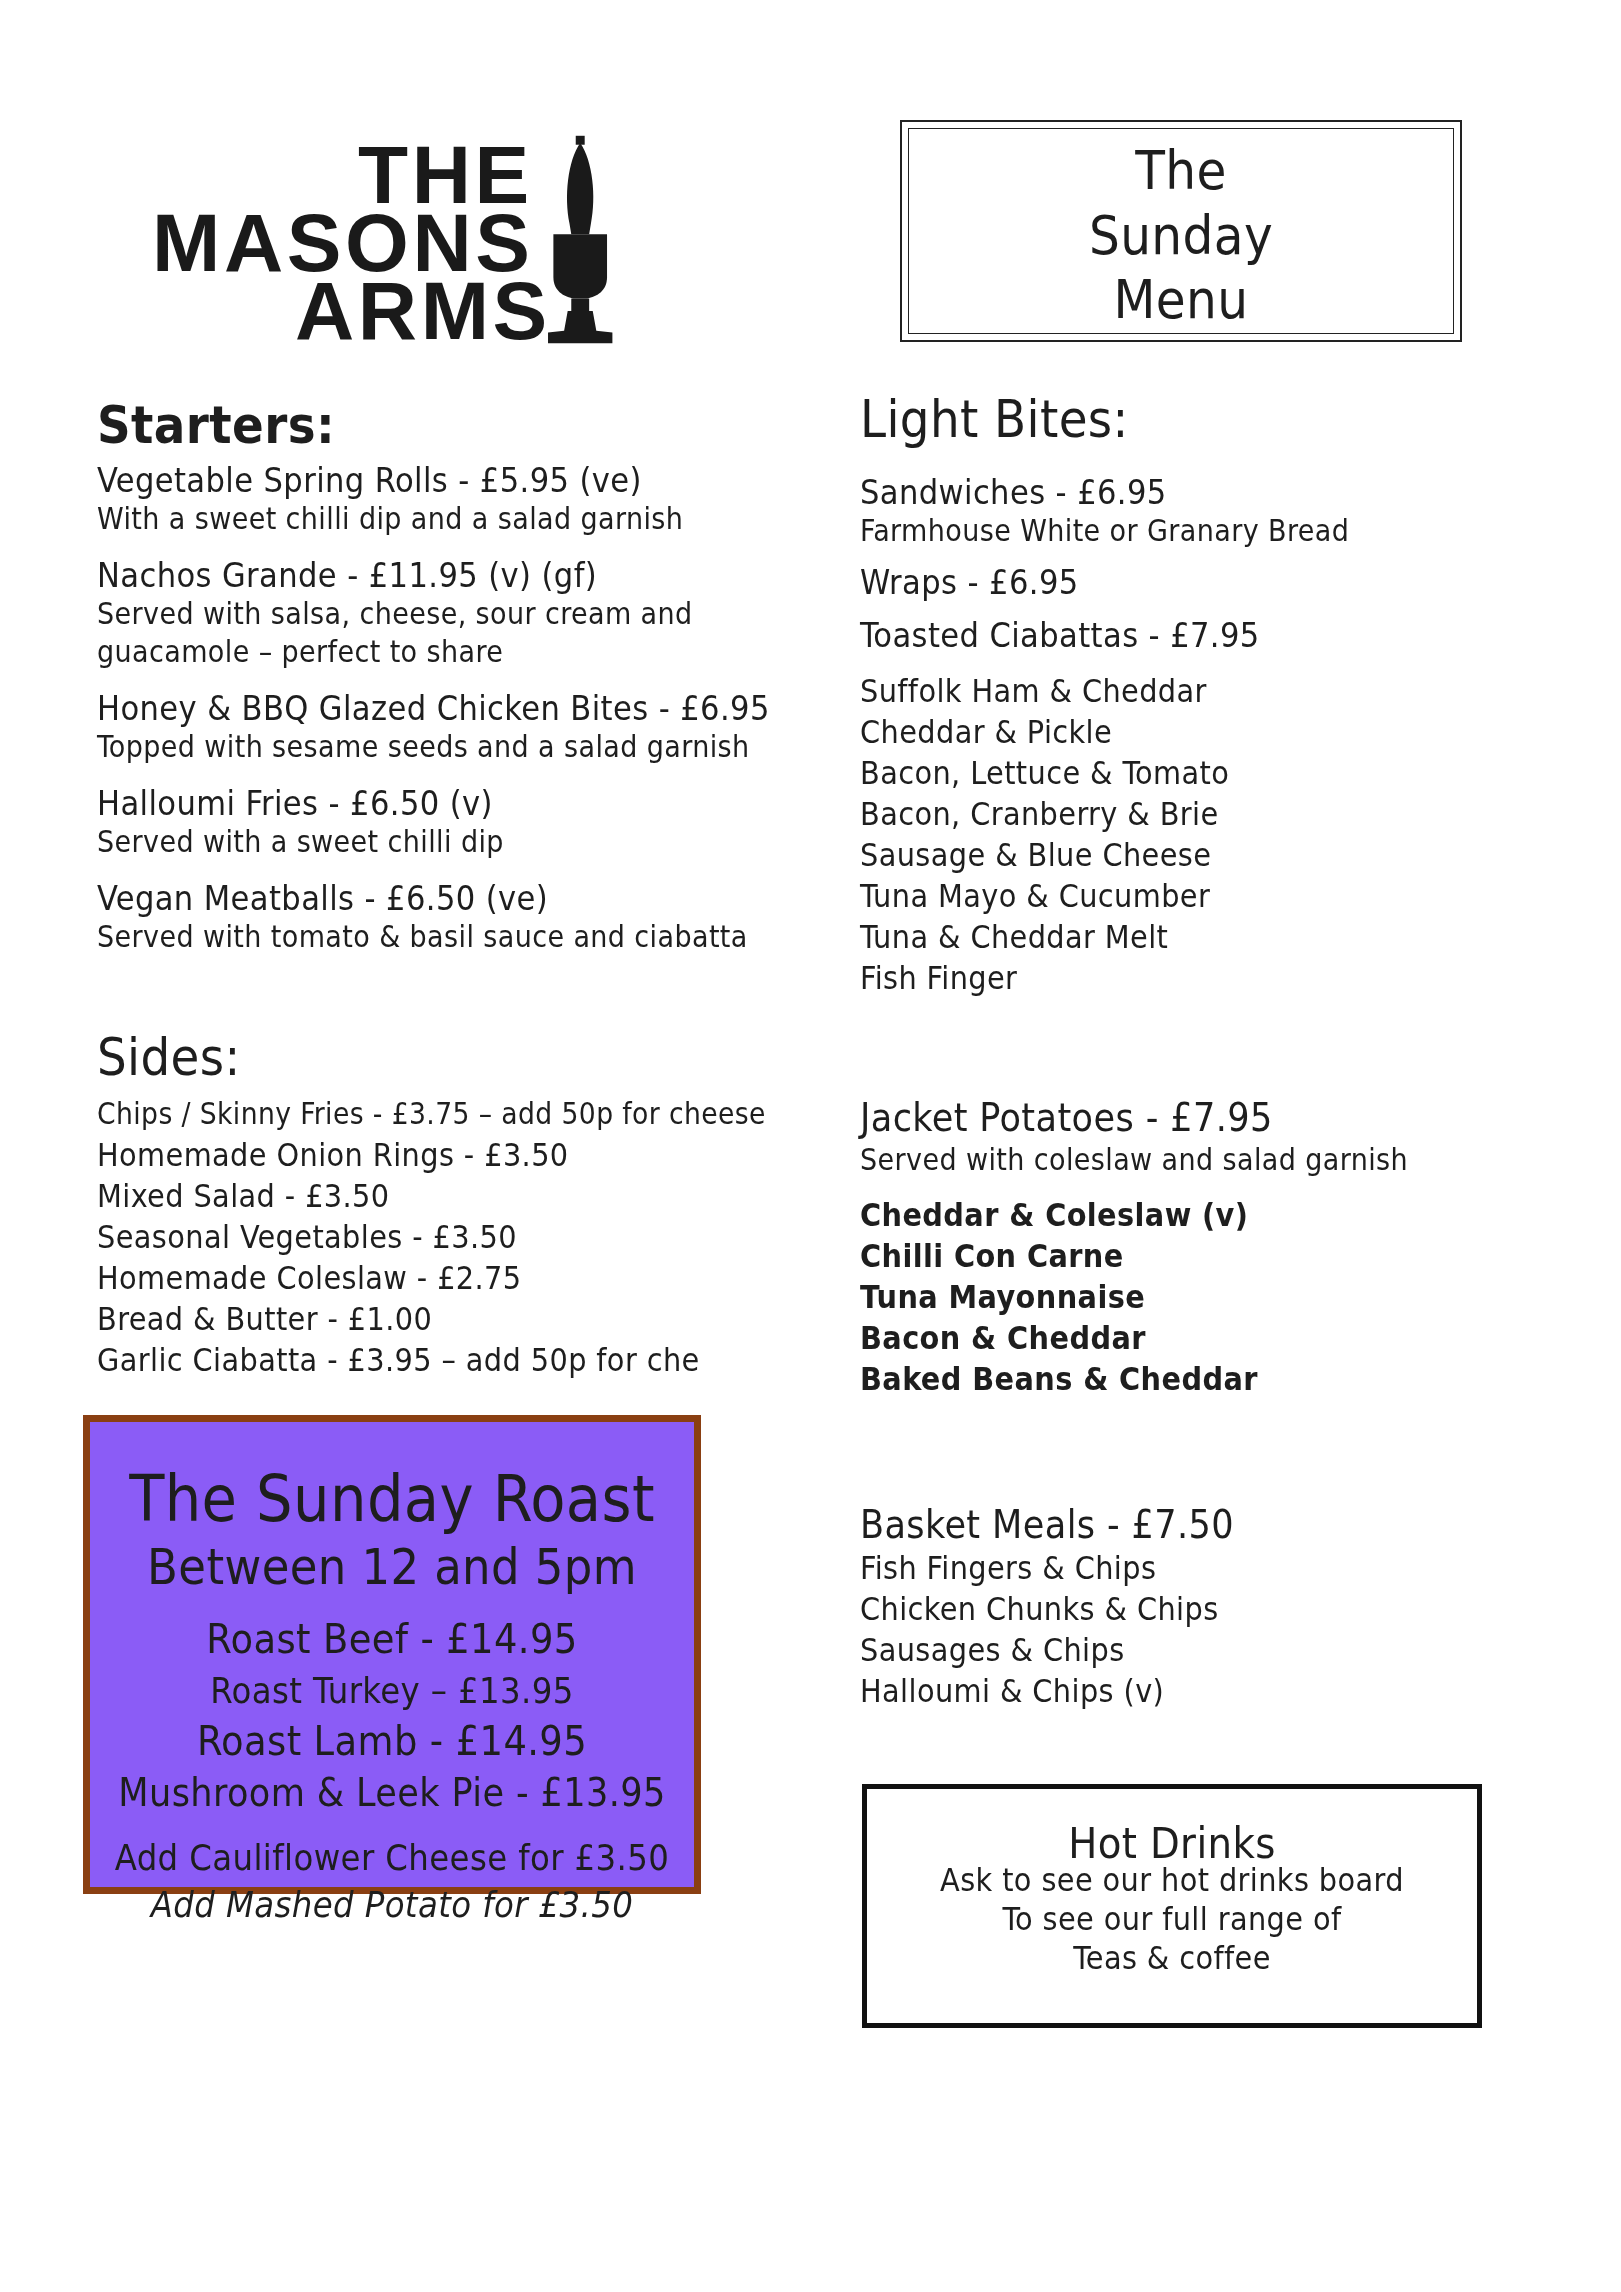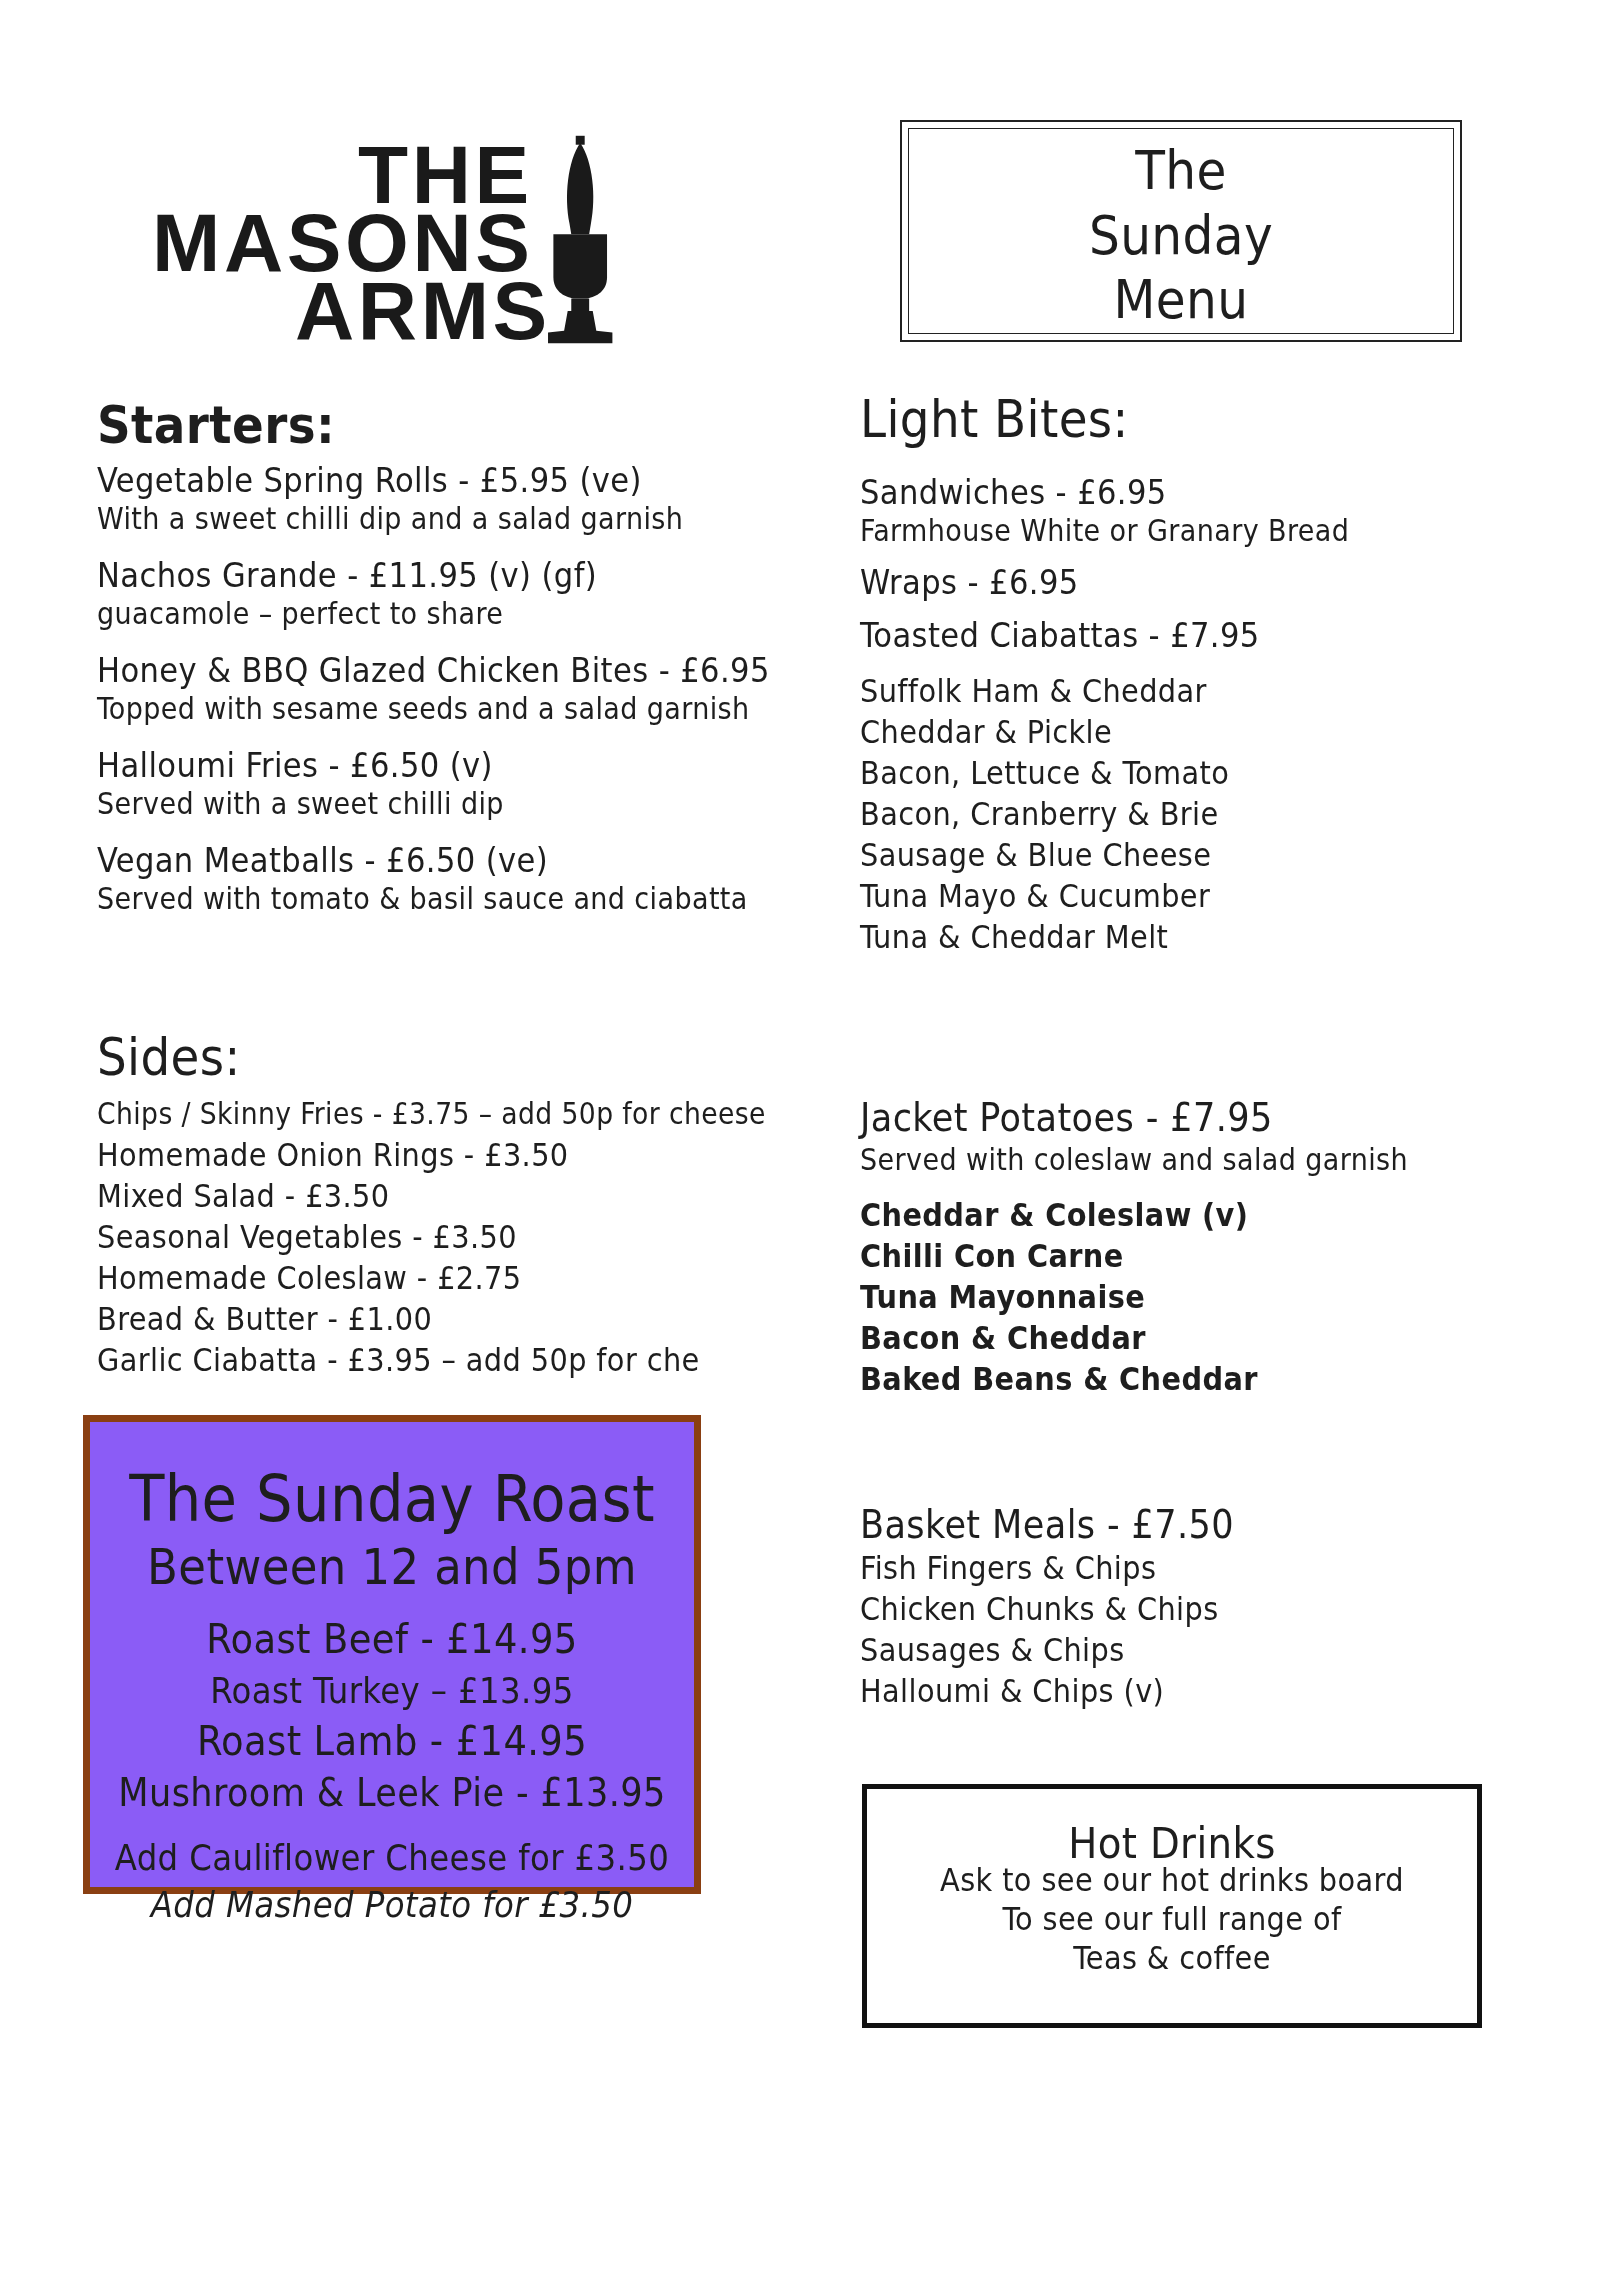--- a/index.html
+++ b/index.html
@@ -56,20 +56,21 @@
 </div>
 
 <div class="abs hand sec-head" style="left:97px; top:396px;font-weight:bold;">Starters:</div>
 <div class="abs hand" style="left:97px; top:461px; width:699px;">
   <div style="margin-bottom:18px;">
     <div class="item-title">Vegetable Spring Rolls - £5.95 (ve)</div>
     <div class="item-desc">With a sweet chilli dip and a salad garnish</div>
   </div>
   <div style="margin-bottom:18px;">
     <div class="item-title">Nachos Grande - £11.95 (v) (gf)</div>
+    <div class="item-desc">Served with salsa, cheese, sour cream and</div>
     <div class="item-desc">guacamole – perfect to share</div>
   </div>
   <div style="margin-bottom:18px;">
     <div class="item-title">Honey &amp; BBQ Glazed Chicken Bites - £6.95</div>
     <div class="item-desc">Topped with sesame seeds and a salad garnish</div>
   </div>
   <div style="margin-bottom:18px;">
     <div class="item-title">Halloumi Fries - £6.50 (v)</div>
     <div class="item-desc">Served with a sweet chilli dip</div>
   </div>
@@ -108,20 +109,21 @@
   <div class="item-title" style="margin-top:12.5px;">Wraps - £6.95</div>
   <div class="item-title" style="margin-top:14.3px;">Toasted Ciabattas - £7.95</div>
   <div style="margin-top:16px;">
     <div class="item-line">Suffolk Ham &amp; Cheddar</div>
     <div class="item-line">Cheddar &amp; Pickle</div>
     <div class="item-line">Bacon, Lettuce &amp; Tomato</div>
     <div class="item-line">Bacon, Cranberry &amp; Brie</div>
     <div class="item-line">Sausage &amp; Blue Cheese</div>
     <div class="item-line">Tuna Mayo &amp; Cucumber</div>
     <div class="item-line">Tuna &amp; Cheddar Melt</div>
+    <div class="item-line">Fish Finger</div>
   </div>
 </div>
 
 <div class="abs hand" style="left:860px; top:1094px; width:645px;">
   <div class="item-title" style="font-size:39px; line-height:47px;">Jacket Potatoes - £7.95</div>
   <div class="item-desc">Served with coleslaw and salad garnish</div>
   <div style="margin-top:16px;font-weight:bold;">
     <div class="item-line">Cheddar &amp; Coleslaw (v)</div>
     <div class="item-line">Chilli Con Carne</div>
     <div class="item-line">Tuna Mayonnaise</div>

